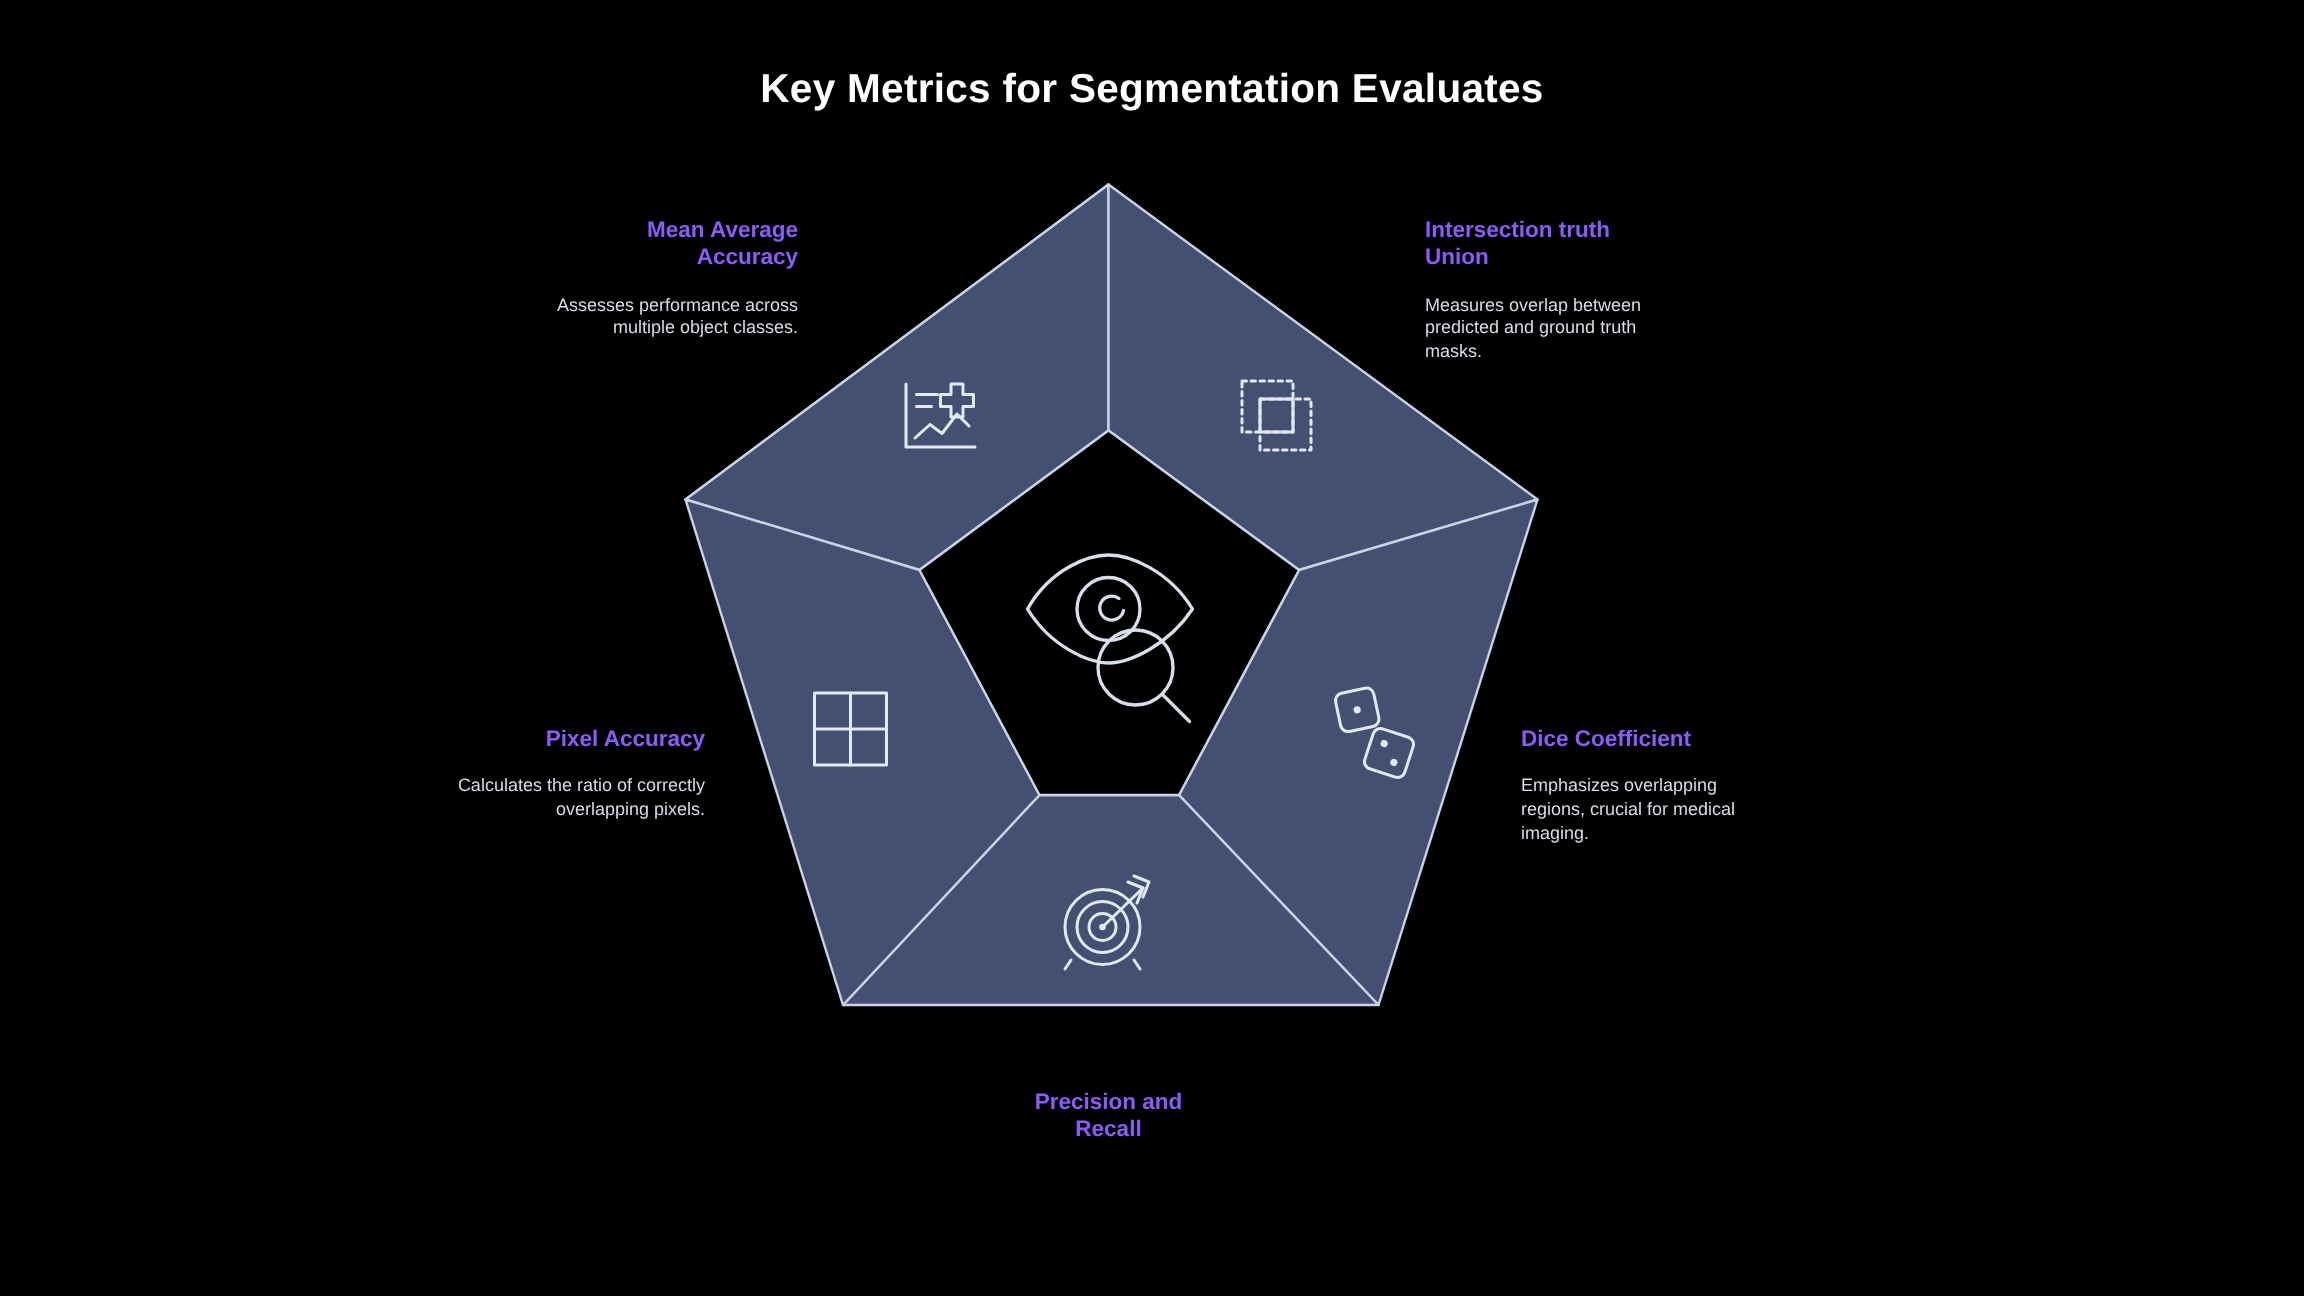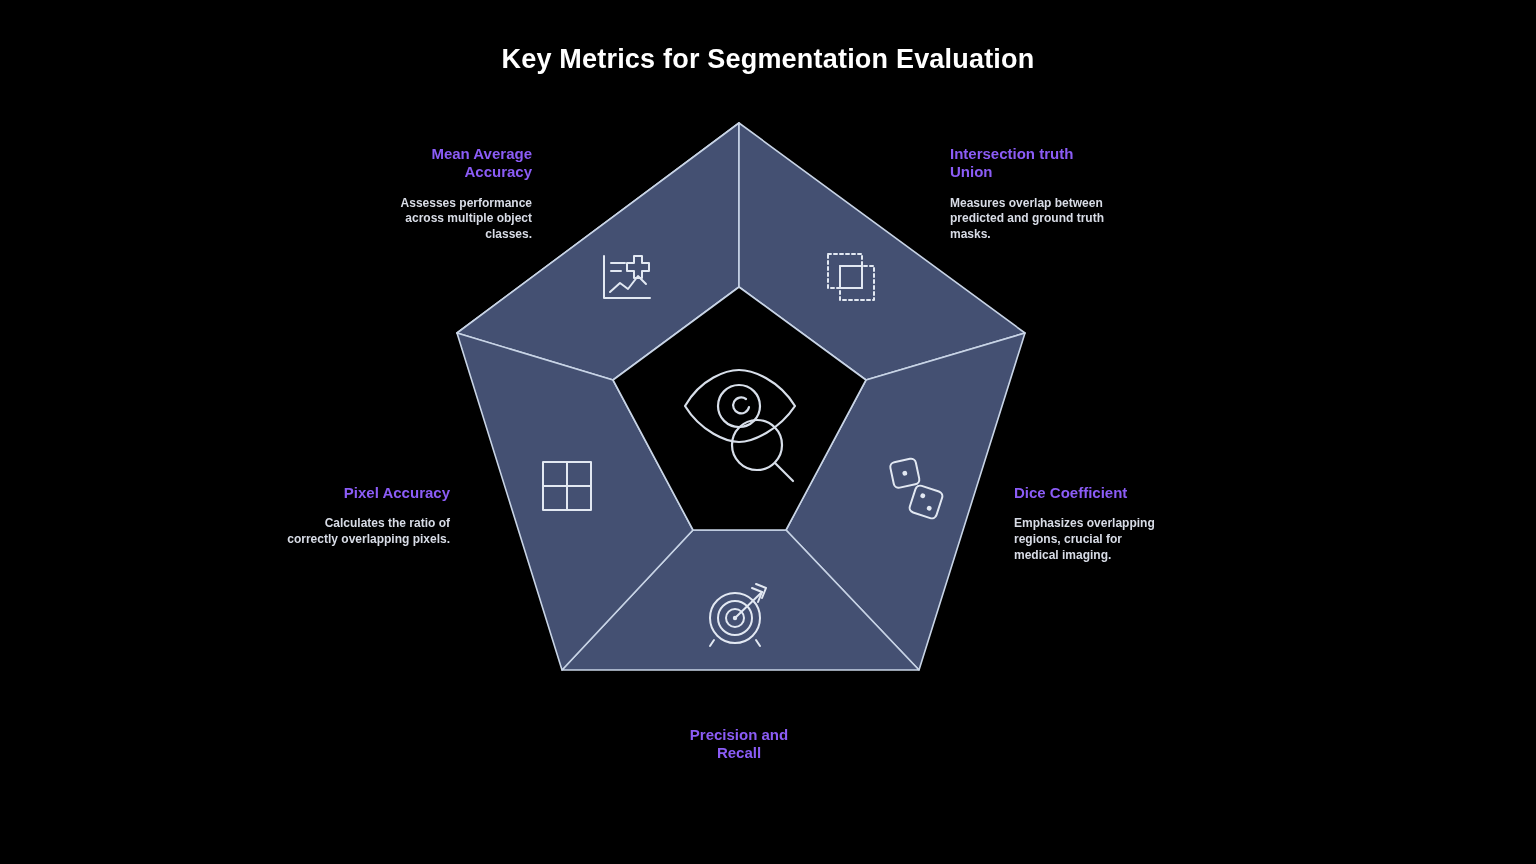--- a/index.html
+++ b/index.html
@@ -56,44 +56,44 @@
   .label-title {
     font-size: 15px;
     font-weight: bold;
     line-height: 1.22;
     color: #8b5cf6;
     margin: 0 0 14px 0;
     font-stretch: condensed;
   }
   .label-desc {
     font-size: 12px;
-    font-weight: bold;
+    font-weight: normal;
     line-height: 1.32;
     color: #d8dce6;
     margin: 0;
     font-stretch: condensed;
   }
 
   .align-right { text-align: right; }
   .align-left  { text-align: left; }
   .align-center{ text-align: center; }
 
   
   #label-map   { left: 362px;  top: 145px;  width: 170px; }
   #label-iou   { left: 950px;  top: 145px;  width: 180px; }
-  #label-pa    { left: 280px;  top: 484px;  width: 170px; }
+  #label-pa    { left: 300px;  top: 484px;  width: 170px; }
   #label-dice  { left: 1014px; top: 484px;  width: 150px; }
   #label-pr    { left: 653px;  top: 726px;  width: 172px; }
 </style>
 </head>
 <body>
 
 <div id="stage">
 
-  <div id="title">Key Metrics for Segmentation Evaluation</div>
+  <div id="title">Key Metrics for Segmentation Evaluates</div>
 
   <svg id="pentagon-svg" viewBox="0 0 1536 864">
     <defs>
       <style>
         .seg { fill: #445072; stroke: #c8d4e6; stroke-width: 1.6; stroke-linejoin: round; }
         .innerpent { fill: #000000; stroke: #c8d4e6; stroke-width: 1.6; stroke-linejoin: round; }
         .ico { fill: none; stroke: #e2e8f2; stroke-width: 2; stroke-linecap: round; stroke-linejoin: round; }
         .ico-c { fill: none; stroke: #d8dfea; stroke-width: 2.2; stroke-linecap: round; stroke-linejoin: round; }
       </style>
     </defs>

